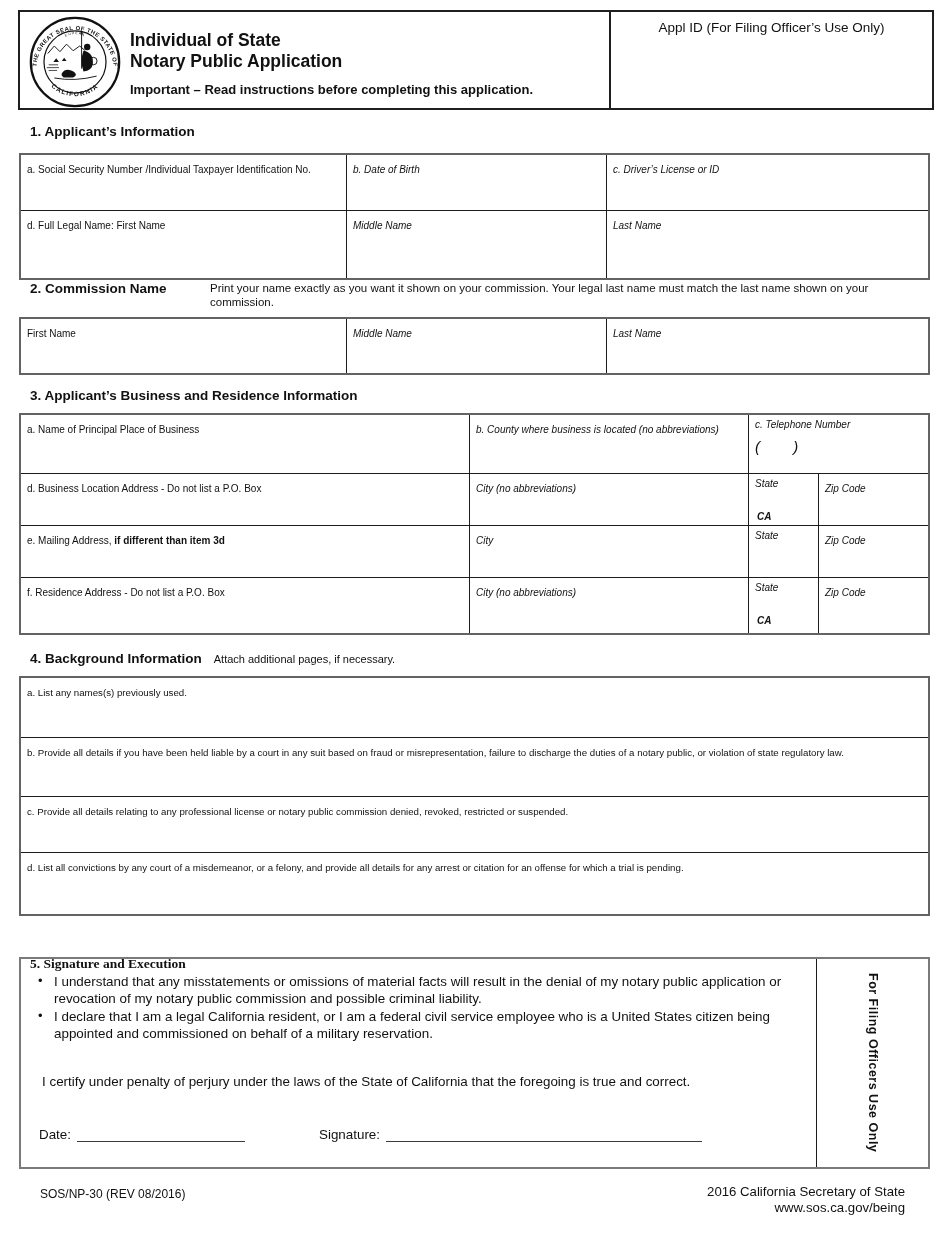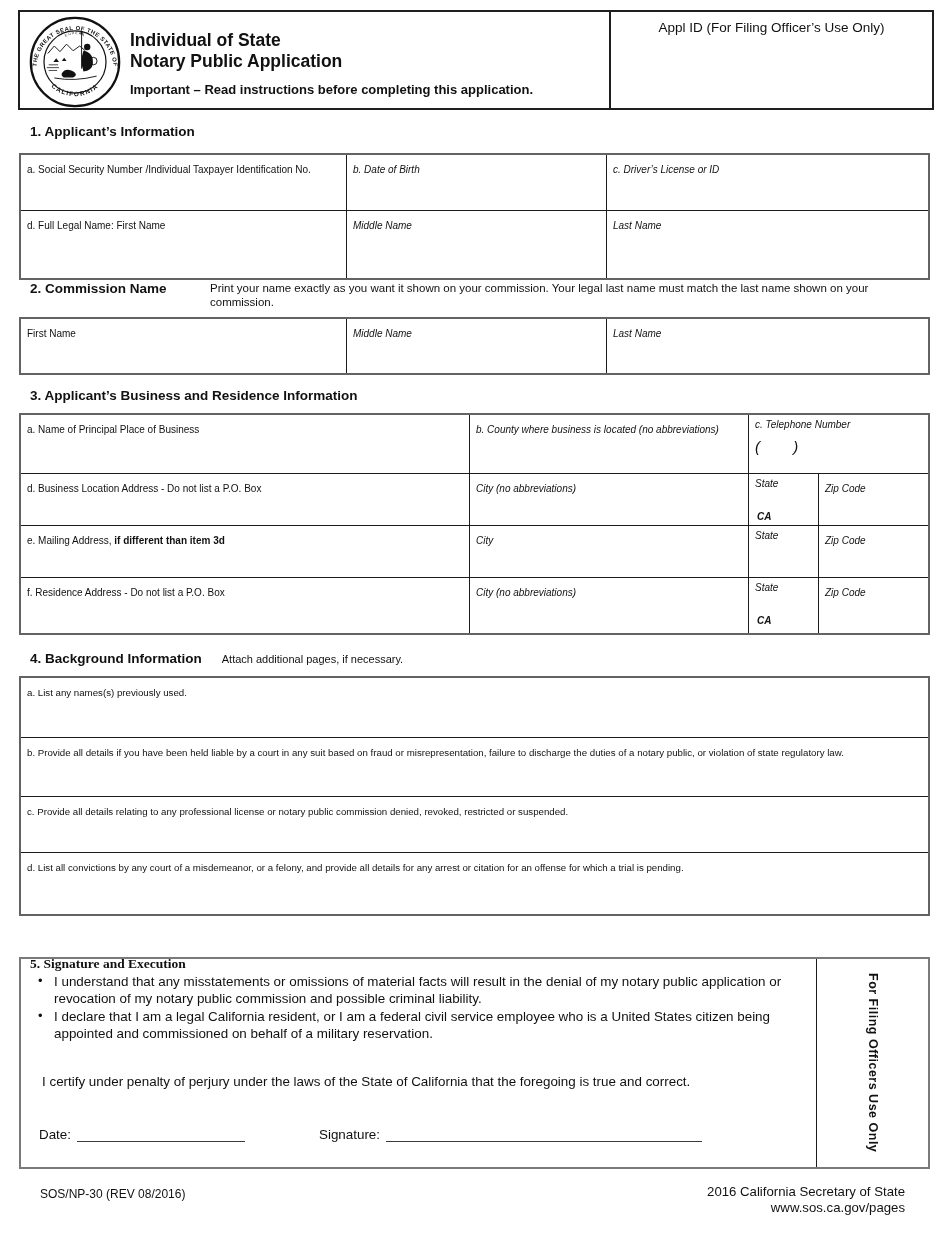--- a/index.html
+++ b/index.html
@@ -17,21 +17,21 @@
   .header-right {
     flex:1; border-left:2px solid #1f1f1f; box-sizing:border-box;
     text-align:center; padding-top:8px; font-size:13.5px;
   }
   .seal { position:absolute; left:8px; top:3px; }
   .title-block { position:absolute; left:110px; top:18px; }
   .title-line { font-size:17.5px; font-weight:bold; line-height:21px; }
   .important-line { font-size:13px; font-weight:bold; margin-top:10px; }
   
   .sec-heading { position:absolute; left:30px; font-size:13.5px; font-weight:bold; }
-  .sec-note-inline { font-weight:normal; font-size:11px; margin-left:20px; }
+  .sec-note-inline { font-weight:normal; font-size:11px; margin-left:12px; }
   .sec2-note {
     position:absolute; left:210px; top:282px; width:700px;
     font-size:11.5px; line-height:13.5px;
   }
   
   .tbl {
     position:absolute; left:19px; width:911px; box-sizing:border-box;
     border:2px solid #636363; background:#fff;
   }
   .trow { display:flex; box-sizing:border-box; }
@@ -279,16 +279,16 @@
       </div>
     </div>
     <div class="sig-right">
       <span class="vertical-label">For Filing Officers Use Only</span>
     </div>
   </div>
 
   <div class="footer-left">SOS/NP-30  (REV 08/2016)</div>
   <div class="footer-right">
     <div>2016 California Secretary of State</div>
-    <div>www.sos.ca.gov/pages</div>
+    <div>www.sos.ca.gov/being</div>
   </div>
 
 </div>
 
 </body></html>

